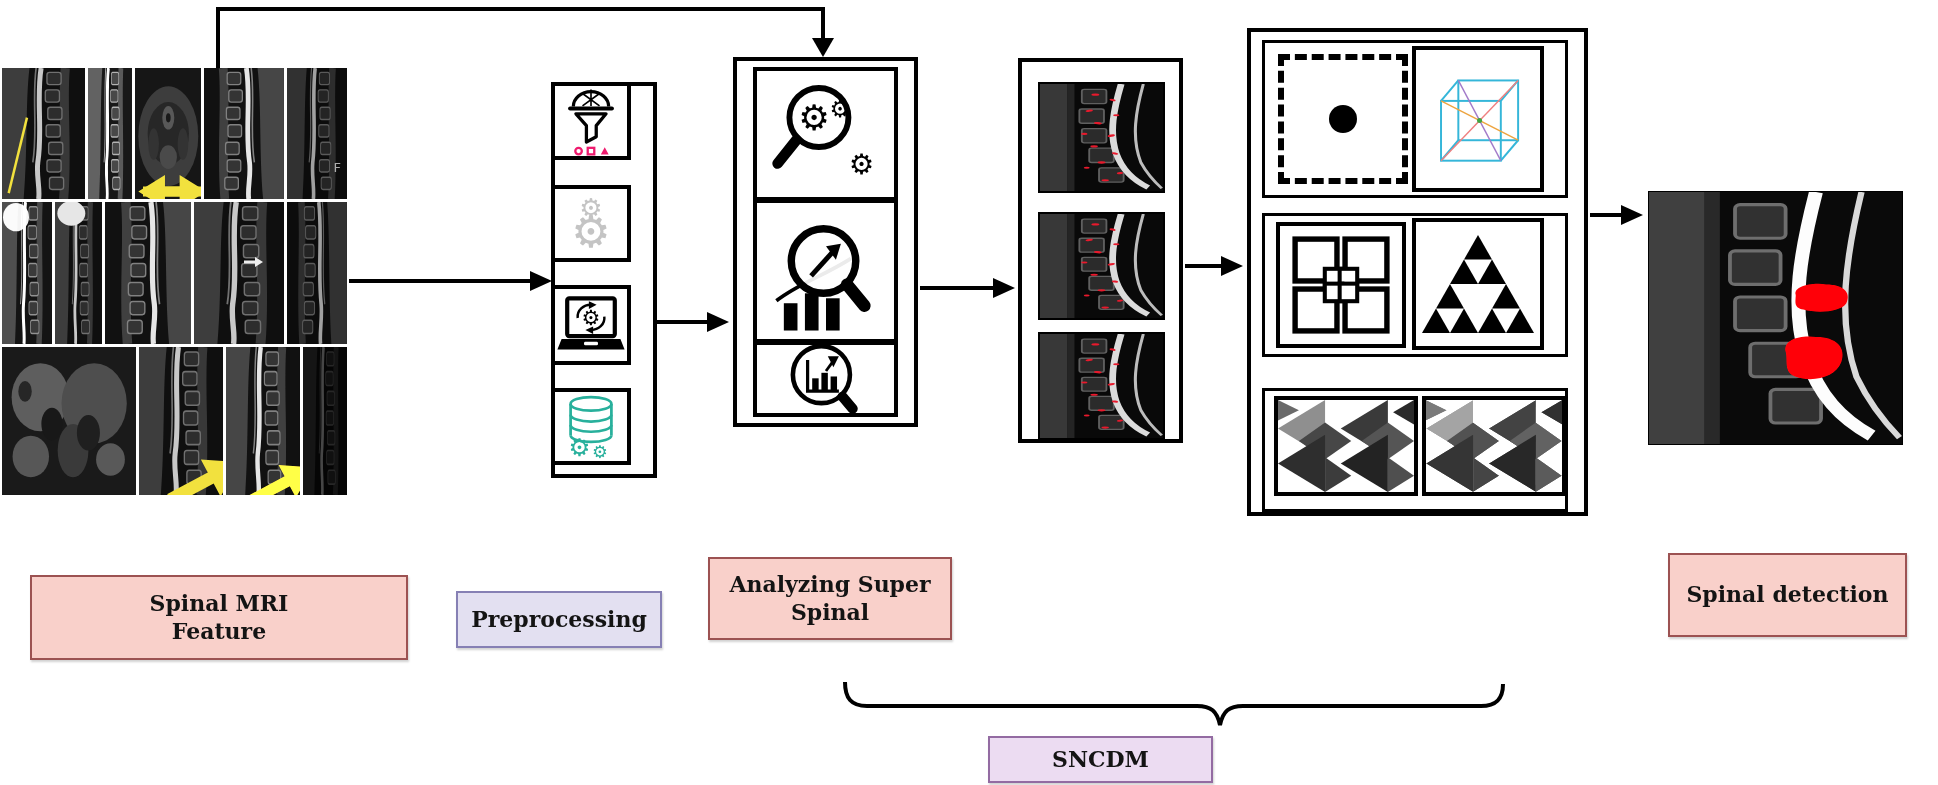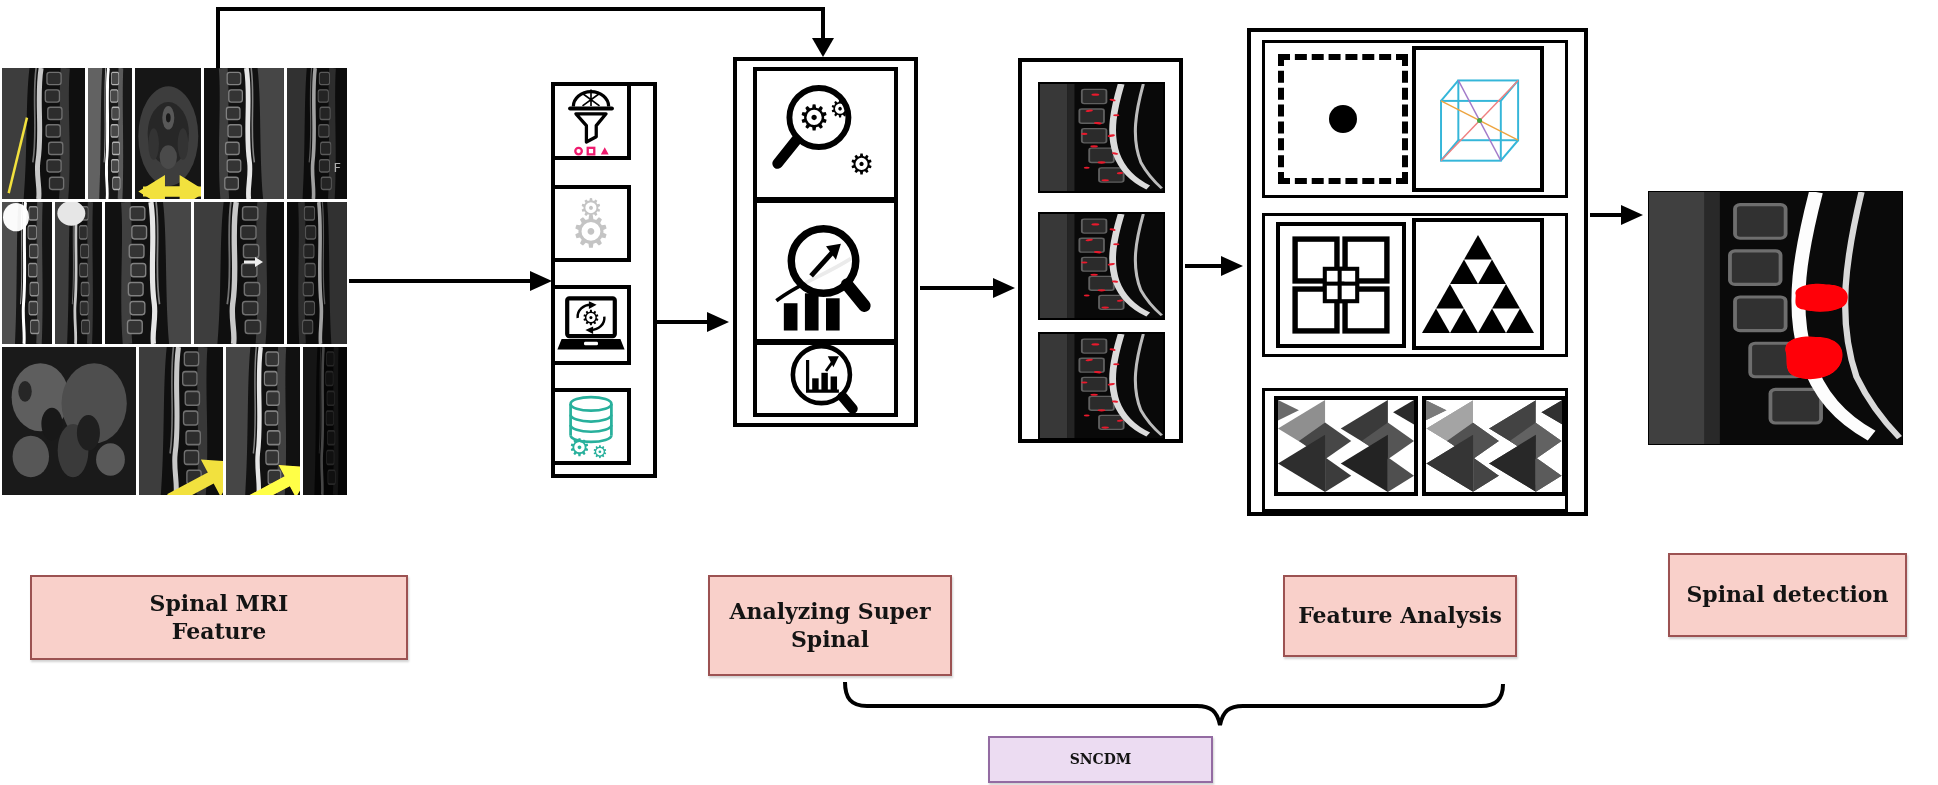--- a/index.html
+++ b/index.html
@@ -29,21 +29,21 @@
   .redmark{fill:var(--superpixel-red);}
   
   .spimg{position:absolute;border:2px solid #000;background:#000;overflow:hidden;box-sizing:border-box;}
   .spimg svg{position:absolute;inset:0;width:100%;height:100%;}
   
   .plabel{position:absolute;display:flex;flex-direction:column;align-items:center;justify-content:center;
           background:var(--label-pink-fill);border:2px solid var(--label-pink-border);
           font-weight:bold;font-size:22px;color:#141414;text-align:center;line-height:1.25;
           box-sizing:border-box;box-shadow:1px 2px 2px rgba(0,0,0,.18);}
   .lav{background:var(--label-lavender-fill);border-color:var(--label-lavender-border);}
-  .sncdm{background:var(--sncdm-fill);border-color:var(--sncdm-border);font-size:14px;}
+  .sncdm{background:var(--sncdm-fill);border-color:var(--sncdm-border);font-size:22px;}
   
   .gearcol{display:flex;flex-direction:column;align-items:center;line-height:.8;
            font-family:"DejaVu Sans",sans-serif;color:#c4c4c4;}
   .g1{font-size:26px;} .g2{font-size:44px;margin-top:-4px;}
   .ink{stroke:#000;fill:none;}
   .pinkshape{stroke:var(--funnel-pink);fill:none;}
   .tealink{stroke:var(--database-teal);fill:none;}
   .cubeline{stroke:var(--cube-cyan);stroke-width:2.5;fill:none;}
   
   .dashpanel{position:absolute;border:6px dashed #000;background:#fff;box-sizing:border-box;
@@ -444,27 +444,27 @@
       <use href="#lumbar-spine"></use>
       <path class="tumorblob" d="M58,49 C57,45 64,43 70,44 C77,44 80,48 78,53 C76,57 67,58 61,56 C57,55 58,52 58,49 Z"></path>
       <path class="tumorblob" d="M54,76 C53,70 60,68 66,69 C74,69 78,74 76,81 C74,88 65,91 58,88 C53,86 55,80 54,76 Z"></path>
     </svg>
   </div>
 
   <div class="plabel" style="left:30px;top:575px;width:378px;height:85px">
     <span>Spinal MRI</span>
     <span>Feature</span>
   </div>
-  <div class="plabel" style="left:708px;top:575px;width:244px;height:101px">
+  <div class="plabel lav" style="left:456px;top:591px;width:206px;height:57px">
+    <span>Preprocessing</span>
+  </div>
+  <div class="plabel" style="left:708px;top:557px;width:244px;height:83px">
     <span>Analyzing Super</span>
     <span>Spinal</span>
   </div>
-  <div class="plabel" style="left:1283px;top:575px;width:234px;height:82px">
-    <span>Feature Analysis</span>
-  </div>
   <div class="plabel" style="left:1668px;top:553px;width:239px;height:84px">
     <span>Spinal detection</span>
   </div>
   <div class="plabel sncdm" style="left:988px;top:736px;width:225px;height:47px">
     <span>SNCDM</span>
   </div>
 
 </div>
 
 </body></html>

